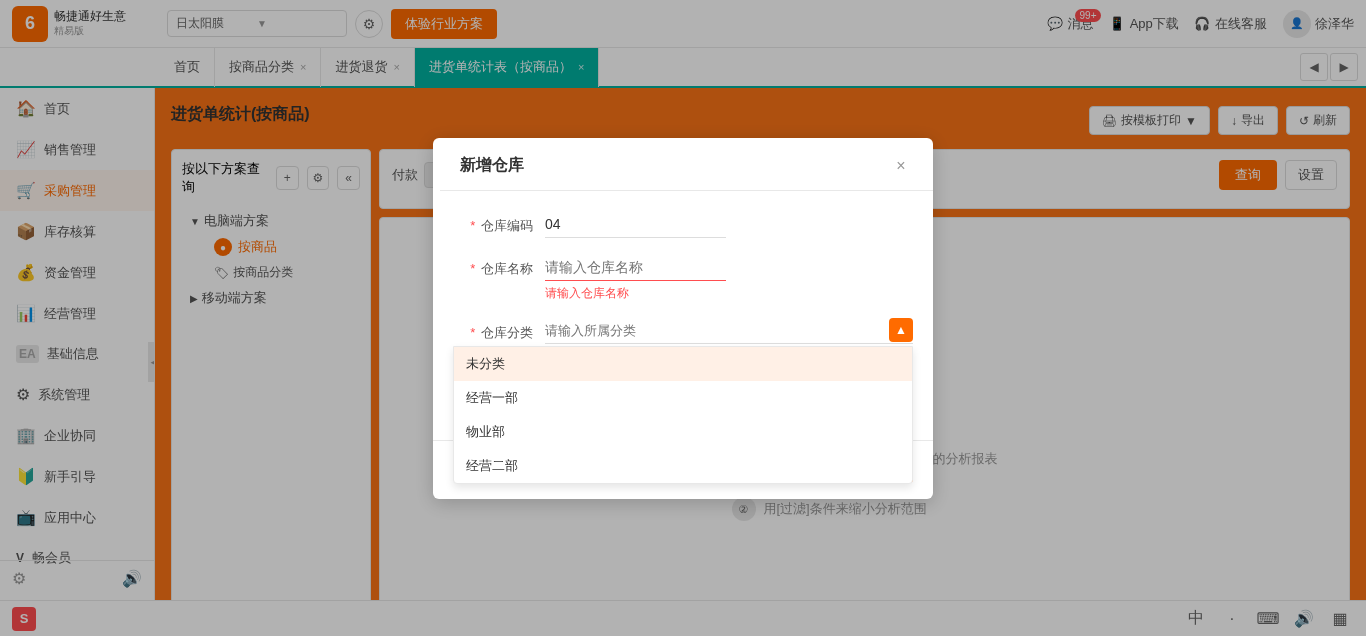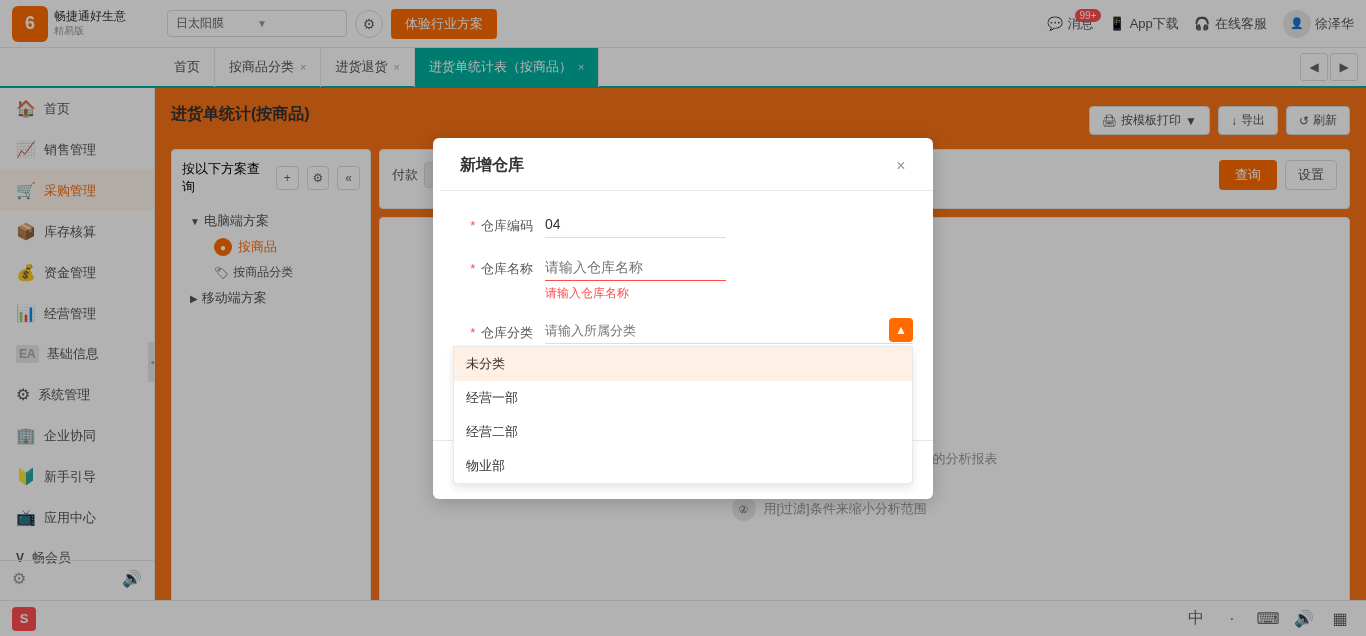--- a/index.html
+++ b/index.html
@@ -737,22 +737,22 @@
         </div>
         <div class="form-control-wrapper" style="position:relative;">
           <div style="display:flex;align-items:center;border-bottom:1px solid #ddd;padding:5px 0;position:relative;">
             <input type="text" style="border: none; outline: none; flex: 1 1 0%; font-size: 13px; color: rgb(153, 153, 153);" placeholder="请输入所属分类">
             <div class="dropdown-arrow">▲</div>
           </div>
 
           <div class="dropdown-menu">
             <div class="dropdown-item highlighted">未分类</div>
             <div class="dropdown-item">经营一部</div>
+            <div class="dropdown-item">物业部</div>
             <div class="dropdown-item">经营二部</div>
-            <div class="dropdown-item">物业部</div>
           </div>
         </div>
       </div>
 
       <div class="form-row">
         <div class="form-label">
           <span>备注</span>
         </div>
         <div class="form-control-wrapper">
           <textarea class="textarea-control" rows="2" style=""></textarea>

